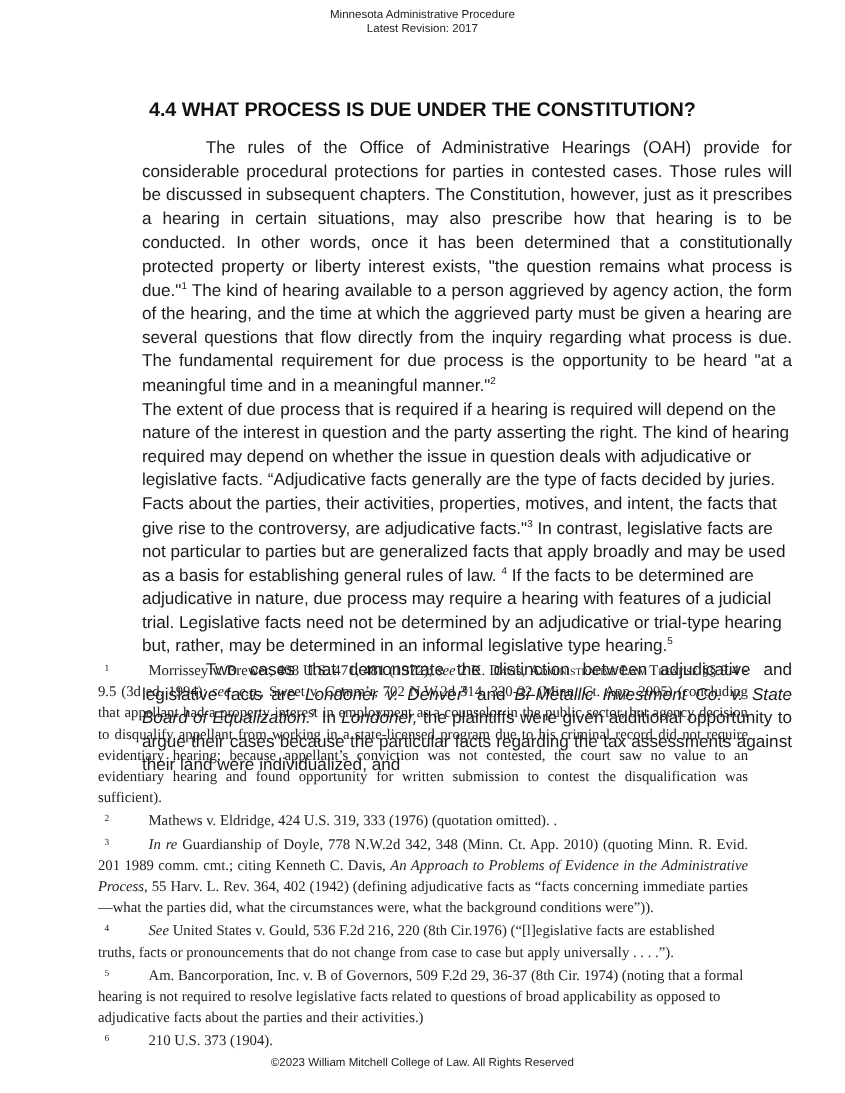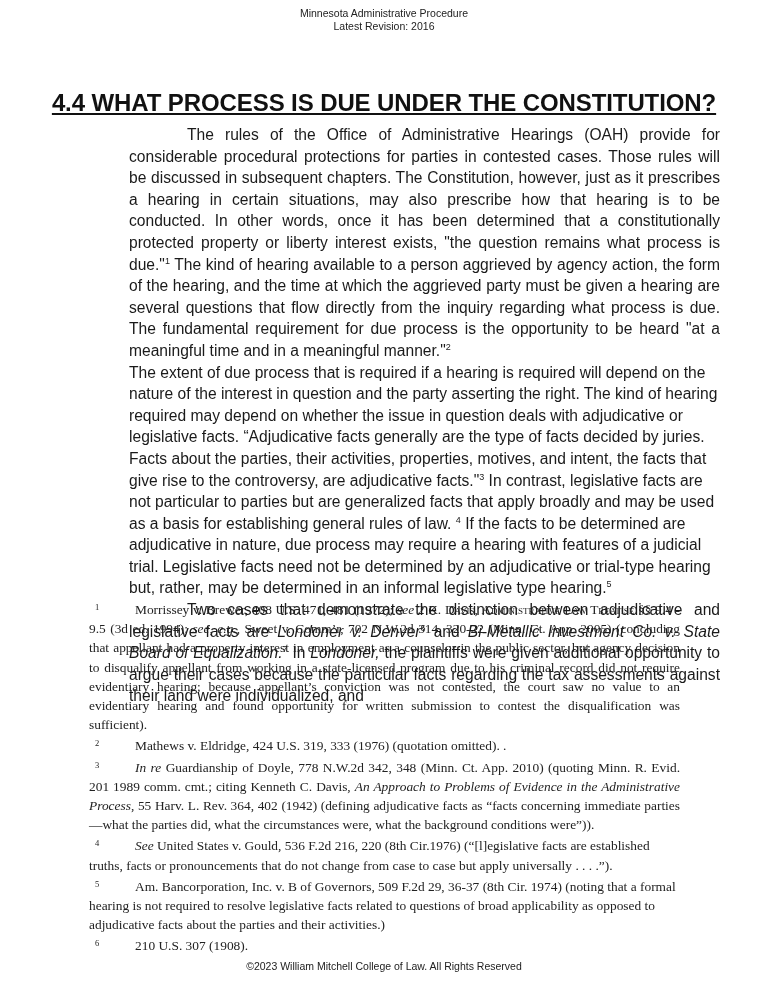--- a/index.html
+++ b/index.html
@@ -4,23 +4,22 @@
 <style>
   html, body { margin: 0; padding: 0; background: #ffffff; }
   body { width: 768px; height: 994px; position: relative; overflow: hidden; color: #1a1a1a; }
   .page { position: absolute; left: 0; top: 0; width: 768px; height: 878px; }
   .running-header {
     position: absolute; top: 7px; left: 0; width: 768px; text-align: center;
     font-family: "Liberation Sans", sans-serif; font-size: 10.5px; line-height: 13px; color: #222;
   }
   .heading {
     position: absolute; top: 89px; left: 0; width: 768px; text-align: center;
-    font-family: "Liberation Sans", sans-serif; font-weight: bold; font-size: 24px; letter-spacing: -0.1px;
+    font-family: "Liberation Sans", sans-serif; font-weight: bold; font-size: 18px; letter-spacing: -0.1px;
     color: #111;
-    text-decoration: underline;
   }
   .body-text {
     position: absolute; top: 124px; left: 89px; width: 591px;
     font-family: "Liberation Sans", sans-serif; font-size: 15.6px; line-height: 21.6px; color: #1a1a1a; margin-left: 40px;
   }
   .body-text p { margin: 0; }
   .justify { text-align: justify; }
   .indent { text-indent: 58px; }
   .body-text sup, .fn sup { font-size: 9px; line-height: 0; vertical-align: super; }
   .footnotes {
@@ -37,35 +36,35 @@
   }
   em { font-style: italic; }
 </style>
 </head>
 <body>
 
 <div class="page">
 
   <div class="running-header">
     <div>Minnesota Administrative Procedure</div>
-    <div>Latest Revision: 2016</div>
+    <div>Latest Revision: 2017</div>
   </div>
 
   <div class="heading">4.4 WHAT PROCESS IS DUE UNDER THE CONSTITUTION?</div>
 
   <div class="body-text">
     <p class="justify indent"><span>The rules of the Office of Administrative Hearings (OAH) provide for considerable procedural protections for parties in contested cases.  Those rules will be discussed in subsequent chapters.  The Constitution, however, just as it prescribes a hearing in certain situations, may also prescribe how that hearing is to be conducted.  In other words, once it has been determined that a constitutionally protected property or liberty interest exists, "the question remains what process is due."</span><sup>1</sup><span>  The kind of hearing available to a person aggrieved by agency action, the form of the hearing, and the time at which the aggrieved party must be given a hearing are several questions that flow directly from the inquiry regarding what process is due.  The fundamental requirement for due process is the opportunity to be heard "at a meaningful time and in a meaningful manner."</span><sup>2</sup></p>
     <p><span>The extent of due process that is required if a hearing is required will depend on the nature of the interest in question and the party asserting the right.  The kind of hearing required may depend on whether the issue in question deals with adjudicative or legislative facts. “Adjudicative facts generally are the type of facts decided by juries. Facts about the parties, their activities, properties, motives, and intent, the facts that give rise to the controversy, are adjudicative facts."</span><sup>3</sup><span>  In contrast, legislative facts are not particular to parties but are generalized facts that apply broadly and may be used as a basis for establishing general rules of law. </span><sup>4</sup><span> If the facts to be determined are adjudicative in nature, due process may require a hearing with features of a judicial trial.  Legislative facts need not be determined by an adjudicative or trial-type hearing but, rather, may be determined in an informal legislative type hearing.</span><sup>5</sup></p>
     <p class="justify indent"><span>Two cases that demonstrate the distinction between adjudicative and legislative facts are </span><em>Londoner v. Denver</em><sup>6</sup><span> and </span><em>Bi-Metallic Investment Co. v. State Board of Equalization.</em><sup>7</sup><span>  In </span><em>Londoner,</em><span> the plaintiffs were given additional opportunity to argue their cases because the particular facts regarding the tax assessments against their land were individualized, and</span></p>
   </div>
 
   <div class="footnotes">
     <p class="fn justify"><span class="num">1</span><span>Morrissey v. Brewer, 408 U.S. 471, 481 (1972); </span><em>see</em><span> 2 K. </span><span class="sc">Davis</span><span>, </span><span class="sc">Administrative Law Treatise</span><span> §§ 9.4 - 9.5 (3d ed. 1994);  </span><em>see, e.g.</em><span>, Sweet v. Comm’r, 702 N.W.2d 314, 320-22 (Minn. Ct. App. 2005) (concluding that appellant had a property interest in employment as a counselor in the public sector, but agency decision to disqualify appellant from working in a state-licensed program due to his criminal record did not require evidentiary hearing; because appellant’s conviction was not contested, the court saw no value to an evidentiary hearing and found opportunity for written submission to contest the disqualification was sufficient).</span></p>
     <p class="fn"><span class="num">2</span><span>Mathews v. Eldridge, 424 U.S. 319, 333 (1976) (quotation omitted).  .</span></p>
     <p class="fn justify"><span class="num">3</span><em>In re</em><span> Guardianship of Doyle, 778 N.W.2d 342, 348 (Minn. Ct. App. 2010) (quoting Minn. R. Evid. 201 1989 comm. cmt.;  citing Kenneth C. Davis, </span><em>An Approach to Problems of Evidence in the Administrative Process</em><span>, 55 Harv. L. Rev. 364, 402 (1942) (defining adjudicative facts as “facts concerning immediate parties—what the parties did, what the circumstances were, what the background conditions were”)).</span></p>
     <p class="fn"><span class="num">4</span><em>See</em><span> United States v. Gould, 536 F.2d 216, 220 (8th Cir.1976) (“[l]egislative facts are established truths, facts or pronouncements that do not change from case to case but apply universally . . . .”).</span></p>
     <p class="fn"><span class="num">5</span><span>Am. Bancorporation, Inc. v. B of Governors, 509 F.2d 29, 36-37 (8th Cir. 1974) (noting that a formal hearing is not required to resolve legislative facts related to questions of broad applicability as opposed to adjudicative facts about the parties and their activities.)</span></p>
-    <p class="fn"><span class="num">6</span><span>210 U.S. 307 (1908).</span></p>
+    <p class="fn"><span class="num">6</span><span>210 U.S. 373 (1904).</span></p>
   </div>
 
   <div class="footer">©2023 William Mitchell College of Law. All Rights Reserved</div>
 
 </div>
 
 </body></html>

